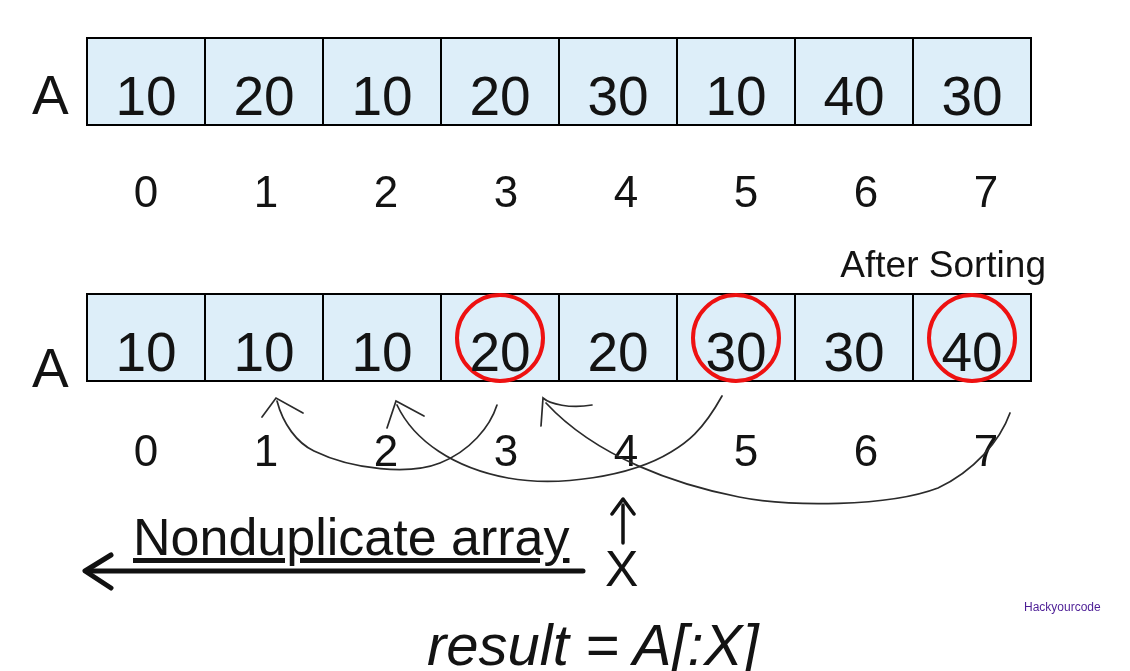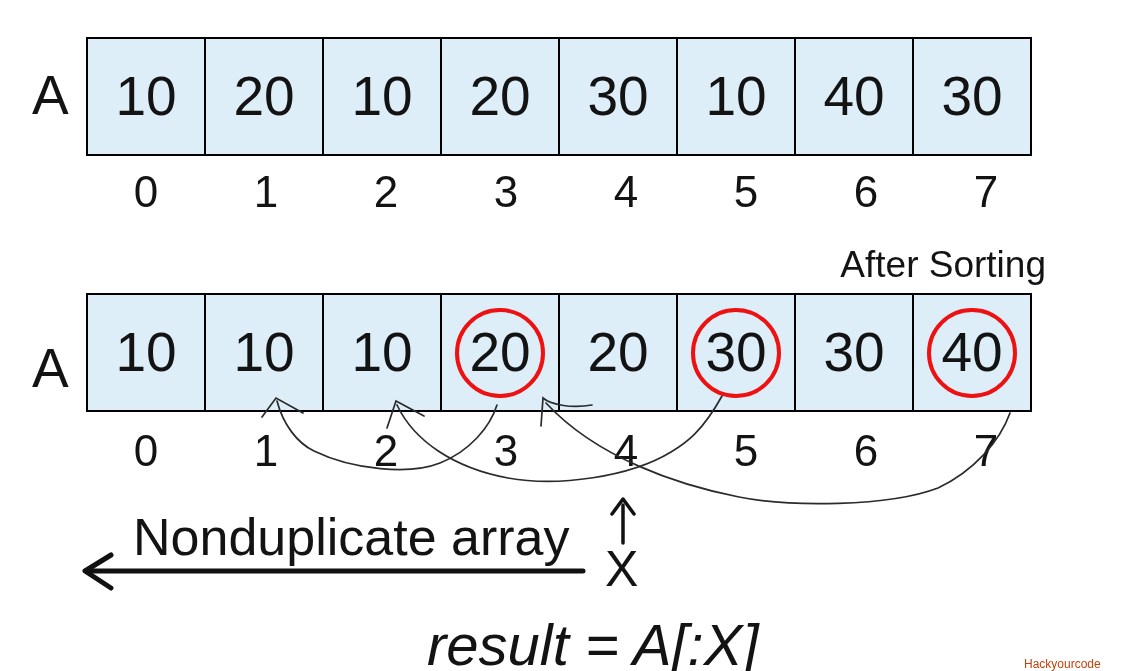--- a/index.html
+++ b/index.html
@@ -8,26 +8,26 @@
     background:var(--bg,#ffffff);
     font-family:"Liberation Sans", sans-serif;
     color:#111;
     overflow:hidden;
   }
   .stage{position:relative;width:1130px;height:671px;}
 
   
   .cells{position:absolute;display:flex;}
   .cell{
-    width:120px;height:119px;
+    width:120px;height:89px;
     background:var(--cell-fill,#ddeef9);
     border:2px solid var(--cell-border,#000);
     margin-left:-2px;
     box-sizing:border-box;
-    display:flex;align-items:center;justify-content:center;
+    display:flex;align-items:flex-end;justify-content:center;
     position:relative;
   }
   .cell:first-child{margin-left:0;}
   .cell .val{
     font-size:55px;line-height:1;color:#131313;position:relative;z-index:2;
   }
   .ring{
     position:absolute;left:50%;top:50%;
     width:82px;height:82px;
     transform:translate(-50%,-50%);
@@ -43,33 +43,33 @@
   .row-label{
     position:absolute;
     font-size:55px;line-height:1;color:#131313;
   }
   .section-label{
     position:absolute;left:86px;top:243px;width:960px;
     text-align:right;font-size:37px;line-height:1.2;color:#131313;
   }
   .nondup{
     position:absolute;left:133px;top:511px;
-    font-size:52px;line-height:1;color:#131313;white-space:nowrap;
+    font-size:52px;line-height:1;color:#131313;white-space:nowrap;text-decoration:underline;
   }
   .xptr{
     position:absolute;left:605px;top:544px;
     font-size:50px;line-height:1;color:#131313;
   }
   .result{
     position:absolute;left:427px;top:612px;
     font-size:58px;line-height:1.15;color:#131313;white-space:nowrap;font-style:italic;
   }
   .watermark{
-    position:absolute;left:1024px;top:657px;
-    font-size:12px;color:#c2410c;
+    position:absolute;left:1024px;top:600px;
+    font-size:12px;color:#4c1d95;
   }
   svg.overlay{
     position:absolute;left:0;top:0;width:1130px;height:671px;
     pointer-events:none;
   }
 </style>
 </head>
 <body>
 
 <div class="stage">

